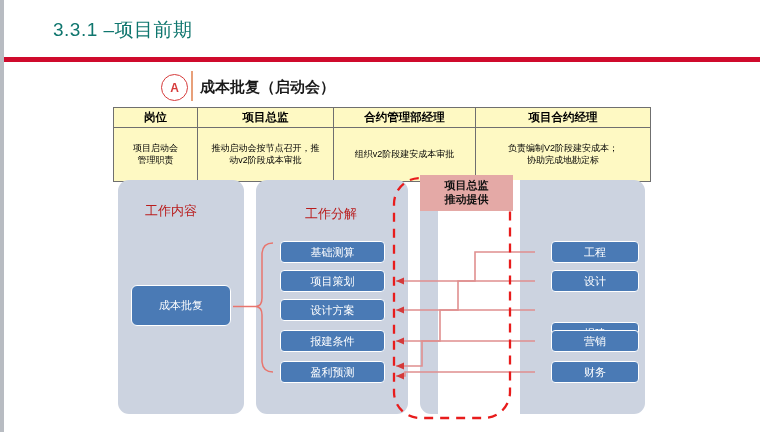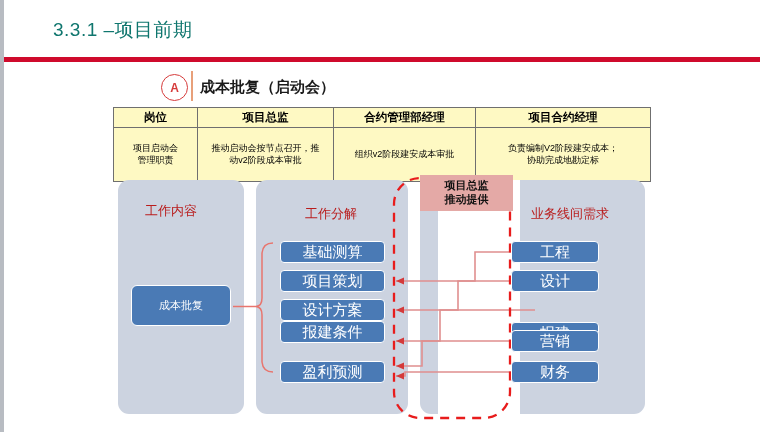--- a/index.html
+++ b/index.html
@@ -78,32 +78,32 @@
   }
   .head-a{left:32px;top:22px;}
   .head-b{left:192px;top:25px;}
   .head-c{left:418px;top:25px;}
 
   .box{
     position:absolute;
     background:#4a7ab5;
     border:1.4px solid #ffffff;
     border-radius:4px;
-    color:#ffffff;font-size:15px;
+    color:#ffffff;font-size:11px;
     display:flex;align-items:center;justify-content:center;
     box-sizing:border-box;
     white-space:nowrap;
   }
   .box-main{left:18px;top:105px;width:100px;height:41px;border-radius:6px;font-size:11px;}
 
   .mid-box{left:167px;width:105px;height:22px;}
   .mid-0{top:61px;} .mid-1{top:90px;} .mid-2{top:119px;}
-  .mid-3{top:141px;} .mid-4{top:181px;}
-
-  .right-box{left:398px;width:88px;height:22px;}
+  .mid-3{top:150px;} .mid-4{top:181px;}
+
+  .right-box{left:438px;width:88px;height:22px;}
   .r-0{top:61px;} .r-1{top:90px;} .r-2{top:119px;margin-top:23px;}
   .r-3{top:150px;} .r-4{top:181px;}
 
   
   .pink-tag{
     position:absolute;left:307px;top:-5px;width:93px;height:36px;
     background:#e4a9a6;
     color:#111;font-size:11px;font-weight:bold;line-height:1.25;
     display:flex;flex-direction:column;align-items:center;justify-content:center;
     text-align:center;
@@ -188,21 +188,20 @@
         <path d="M143 126.5 L120 126.5"></path>
       </g>
     </svg>
 
     <svg class="dashring" viewBox="0 0 540 248">
       <rect x="281" y="4" width="116" height="240" rx="26" ry="26" fill="none" stroke="#e81c1c" stroke-width="2.3" stroke-dasharray="9,7"></rect>
     </svg>
 
     <div class="panel-head head-a">工作内容</div>
     <div class="panel-head head-b">工作分解</div>
-    <div class="panel-head head-c">业务线间需求</div>
 
     <div class="box box-main">成本批复</div>
 
     <div class="box mid-box mid-0">基础测算</div>
     <div class="box mid-box mid-1">项目策划</div>
     <div class="box mid-box mid-2">设计方案</div>
     <div class="box mid-box mid-3">报建条件</div>
     <div class="box mid-box mid-4">盈利预测</div>
 
     <div class="box right-box r-0">工程</div>

